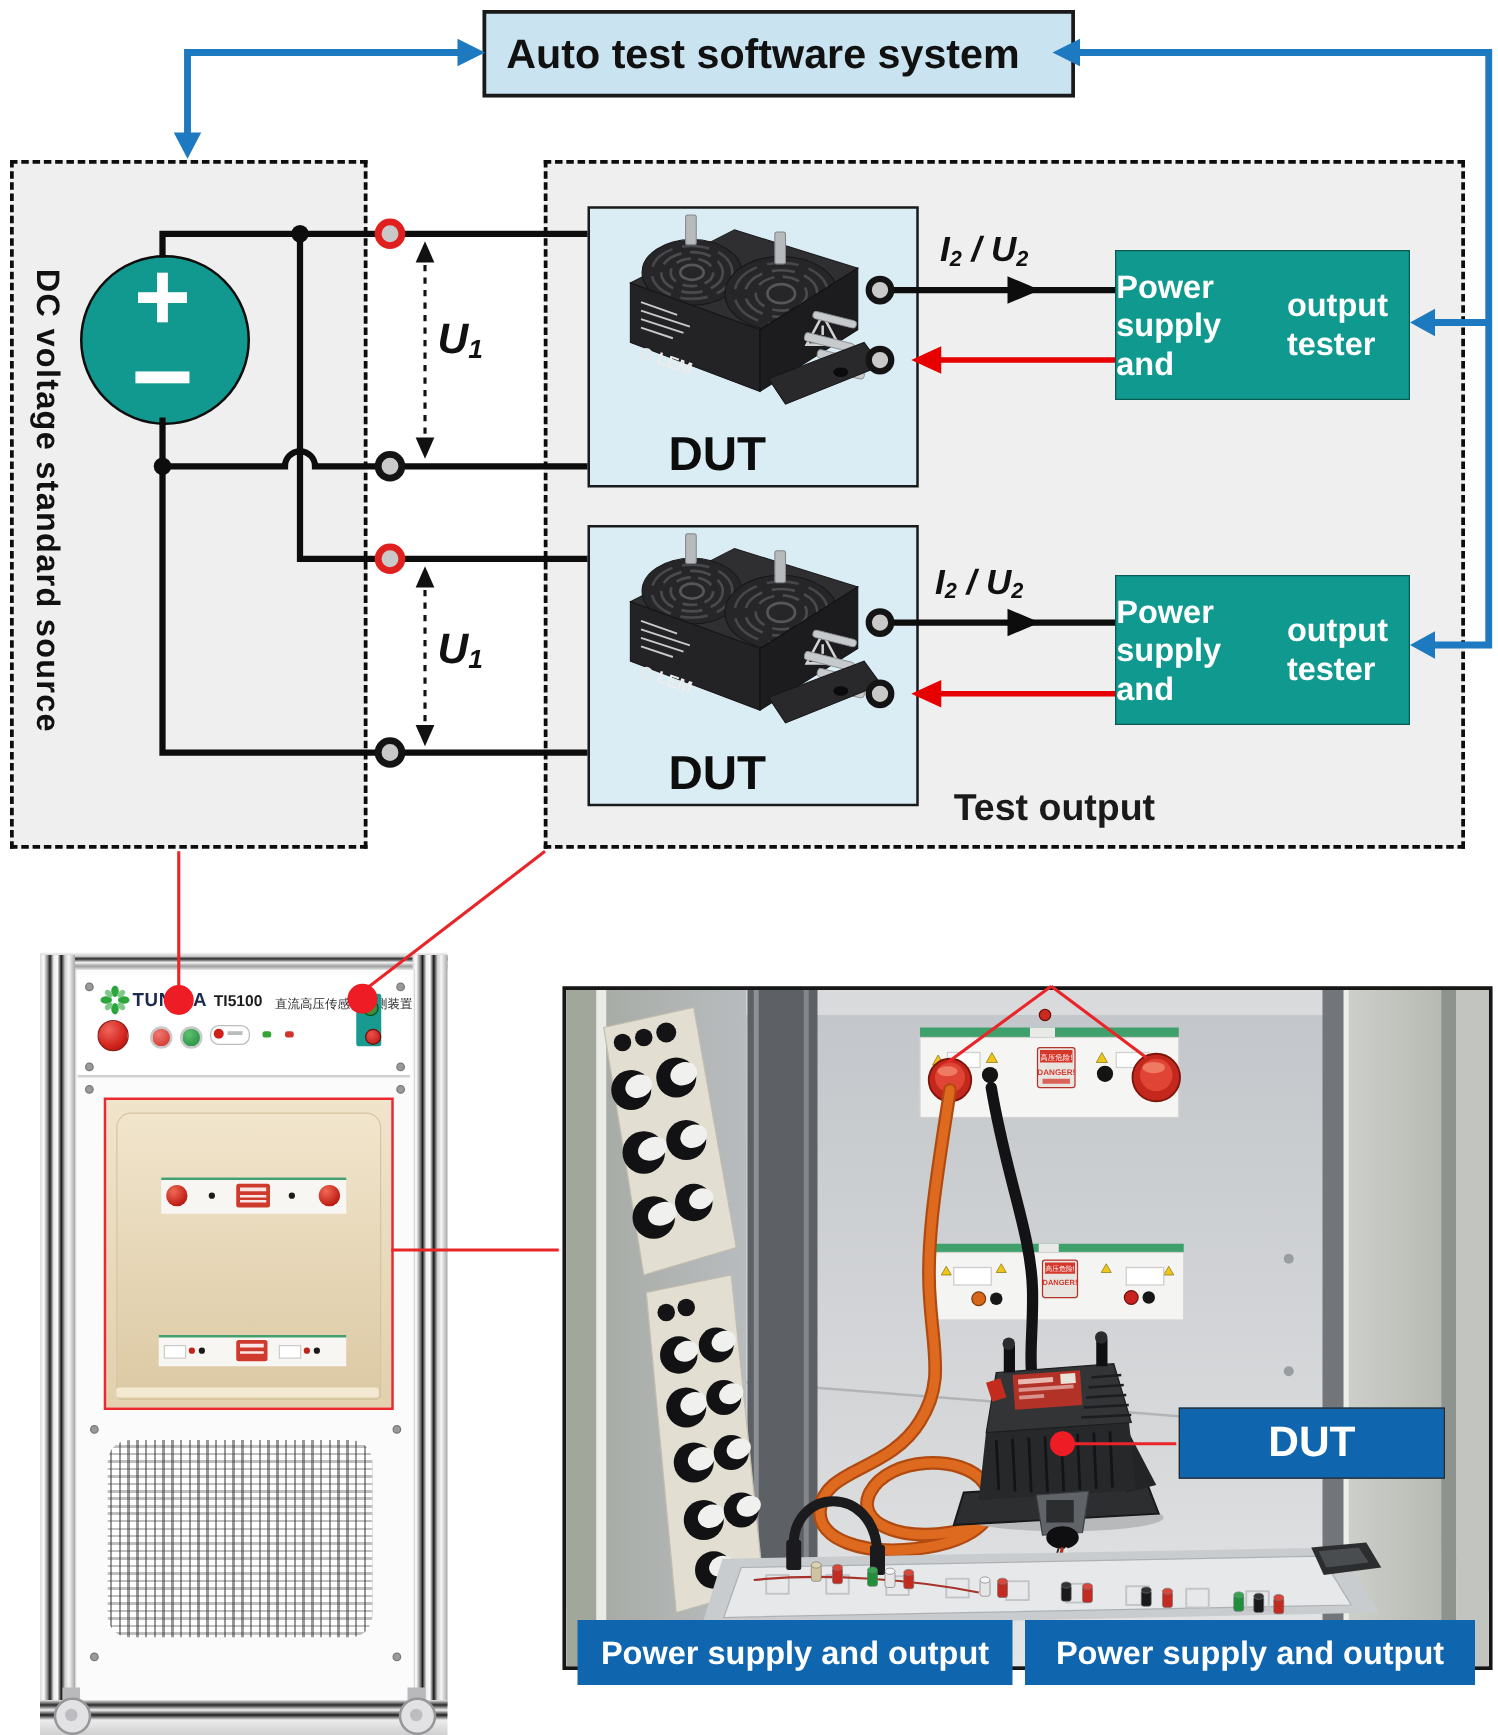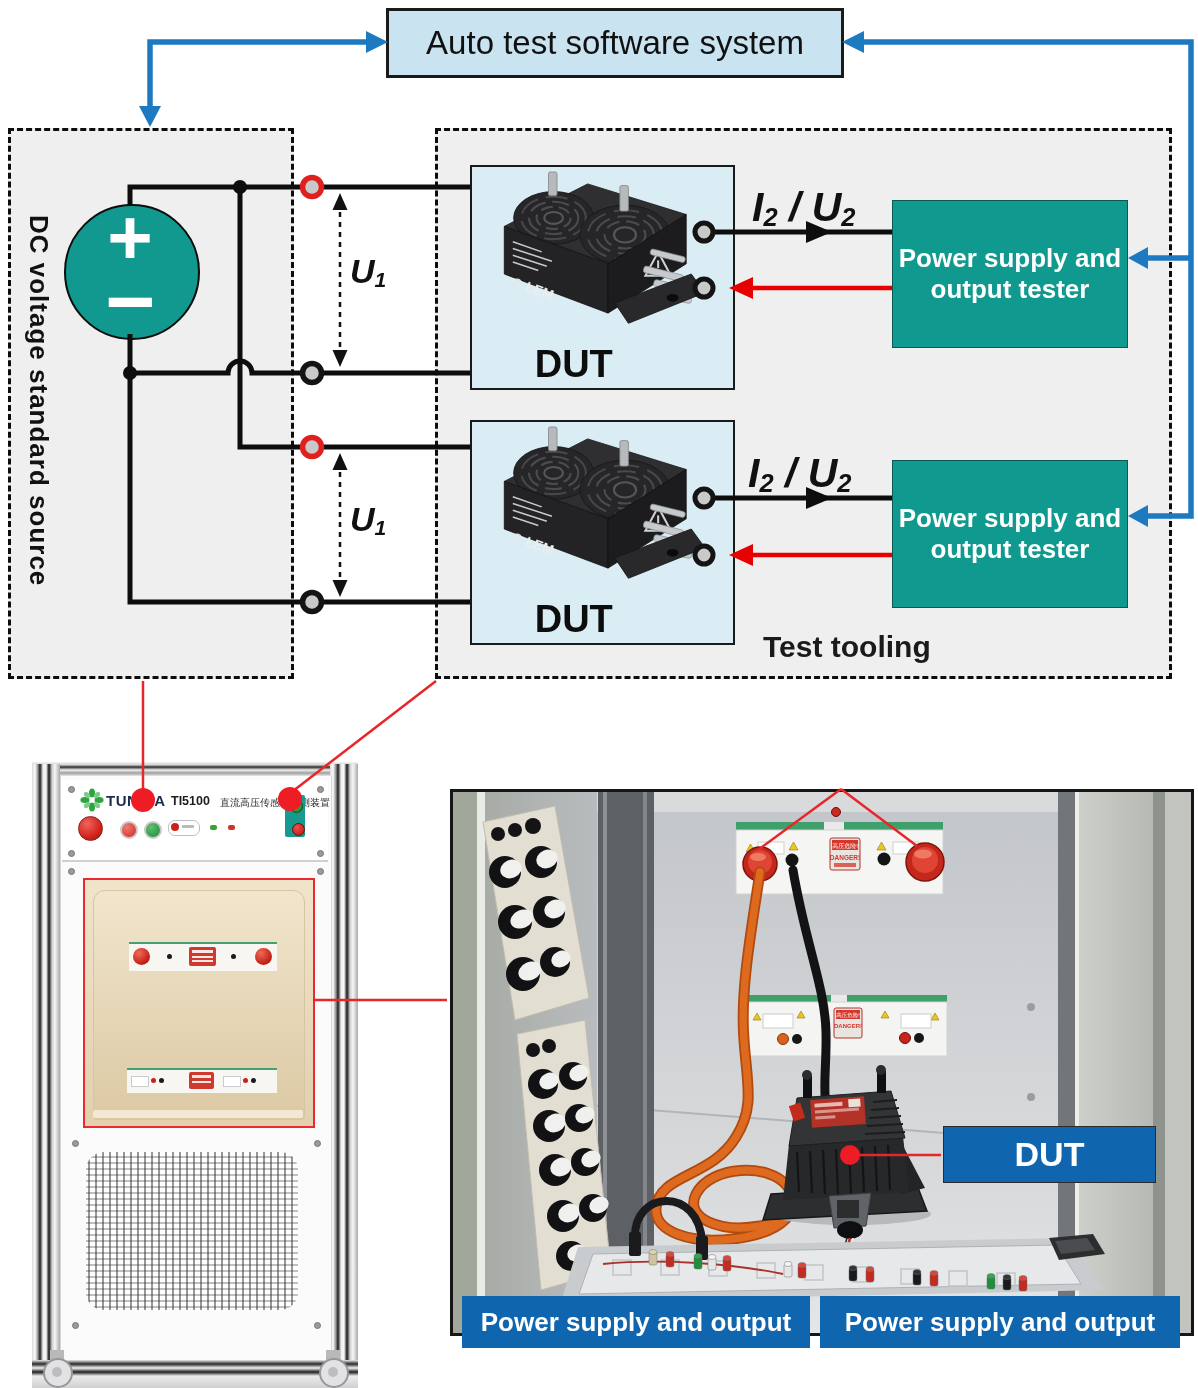--- a/index.html
+++ b/index.html
@@ -3,40 +3,40 @@
 <meta charset="utf-8">
 <style>
   html,body{margin:0;padding:0;background:#ffffff;}
   #stage{position:relative;width:1198px;height:1388px;background:#fff;overflow:hidden;
          font-family:"Liberation Sans",sans-serif;}
   .abs{position:absolute;}
   .nosel{user-select:none;}
 
   
   .topbox{left:386px;top:8px;width:452px;height:64px;background:#c9e4f0;border:3.5px solid #1a1a1a;
-          display:flex;align-items:center;justify-content:center;font-size:33px;font-weight:normal;color:#111;}
+          display:flex;align-items:center;justify-content:flex-start;font-size:33px;font-weight:bold;color:#111;padding-left:16px;}
   .dashbox{background:#efefef;border:3.5px dashed #0d0d0d;}
   .dcbox{left:8px;top:128px;width:280px;height:545px;}
   .ttbox{left:435px;top:128px;width:731px;height:545px;}
   .dclabel{left:16px;top:128px;height:545px;width:44px;display:flex;align-items:center;justify-content:center;
            writing-mode:vertical-rl;font-size:26px;font-weight:bold;color:#111;letter-spacing:1px;padding-bottom:50px;}
   .ttlabel{left:763px;top:630px;font-size:30px;font-weight:bold;color:#1a1a1a;}
   .srccircle{left:64px;top:204px;width:132px;height:132px;border-radius:50%;background:#12998f;border:2px solid #0d0d0d;}
   .plus{left:64px;top:198px;width:132px;text-align:center;font-size:78px;font-weight:900;color:#fff;line-height:78px;}
   .minus{left:64px;top:262px;width:132px;text-align:center;font-size:86px;font-weight:900;color:#fff;line-height:78px;}
   .dutbox{left:470px;width:265px;height:225px;background:#daecf4;border:2.5px solid #1a1a1a;box-sizing:border-box;}
   .dut1{top:165px;} .dut2{top:420px;}
   .dutlabel{position:absolute;left:0;bottom:2px;width:78%;text-align:center;font-size:38px;font-weight:bold;color:#0d0d0d;}
-  .tealbox{left:892px;width:236px;height:148px;background:#10998e;border:1.5px solid #0a5a53;box-sizing:border-box;
-           display:flex;flex-direction:column;align-items:center;justify-content:center;color:#fff;font-weight:bold;
+  .tealbox{left:892px;width:236px;height:120px;background:#10998e;border:1.5px solid #0a5a53;box-sizing:border-box;
+           display:flex;align-items:center;justify-content:center;color:#fff;font-weight:bold;
            font-size:26px;line-height:31px;}
   .tb1{top:200px;} .tb2{top:460px;}
   .u1lab{font-style:italic;font-weight:bold;font-size:34px;color:#111;}
   .u1a{left:350px;top:252px;} .u1b{left:350px;top:500px;}
-  .i2lab{font-style:italic;font-weight:bold;font-size:41px;color:#111;}
+  .i2lab{font-style:italic;font-weight:bold;font-size:28px;color:#111;}
   .i2a{left:752px;top:184px;} .i2b{left:748px;top:450px;}
   sub{font-size:62%;vertical-align:-18%;}
 
   
   .bluelab{background:#1065af;color:#fff;font-weight:bold;text-align:center;box-sizing:border-box;}
   .hvlab{left:723px;top:735px;width:237px;height:54px;border:1.5px solid #2b2b2b;font-size:22px;line-height:25px;padding-top:3px;}
   .dutcall{left:943px;top:1126px;width:213px;height:57px;border:1.5px solid #2b2b2b;font-size:34px;line-height:55px;}
   .bar{top:1296px;height:52px;font-size:26px;line-height:52px;}
   .barL{left:462px;width:348px;} .barR{left:820px;width:360px;}
 
@@ -69,21 +69,21 @@
   #chamber{left:450px;top:789px;width:738px;height:541px;border:3px solid #161616;background:#cdd0d2;}
 </style>
 </head>
 <body>
 
 <div id="stage" class="nosel">
 
   <div class="abs dashbox dcbox"></div>
   <div class="abs dashbox ttbox"></div>
   <div class="abs dclabel">DC voltage standard source</div>
-  <div class="abs ttlabel">Test tooling</div>
+  <div class="abs ttlabel">Test output</div>
 
   <div class="abs topbox">
     <span>Auto test software system</span>
   </div>
 
   <div class="abs srccircle"></div>
   <div class="abs plus">+</div>
   <div class="abs minus">−</div>
 
   <div class="abs dutbox dut1">

